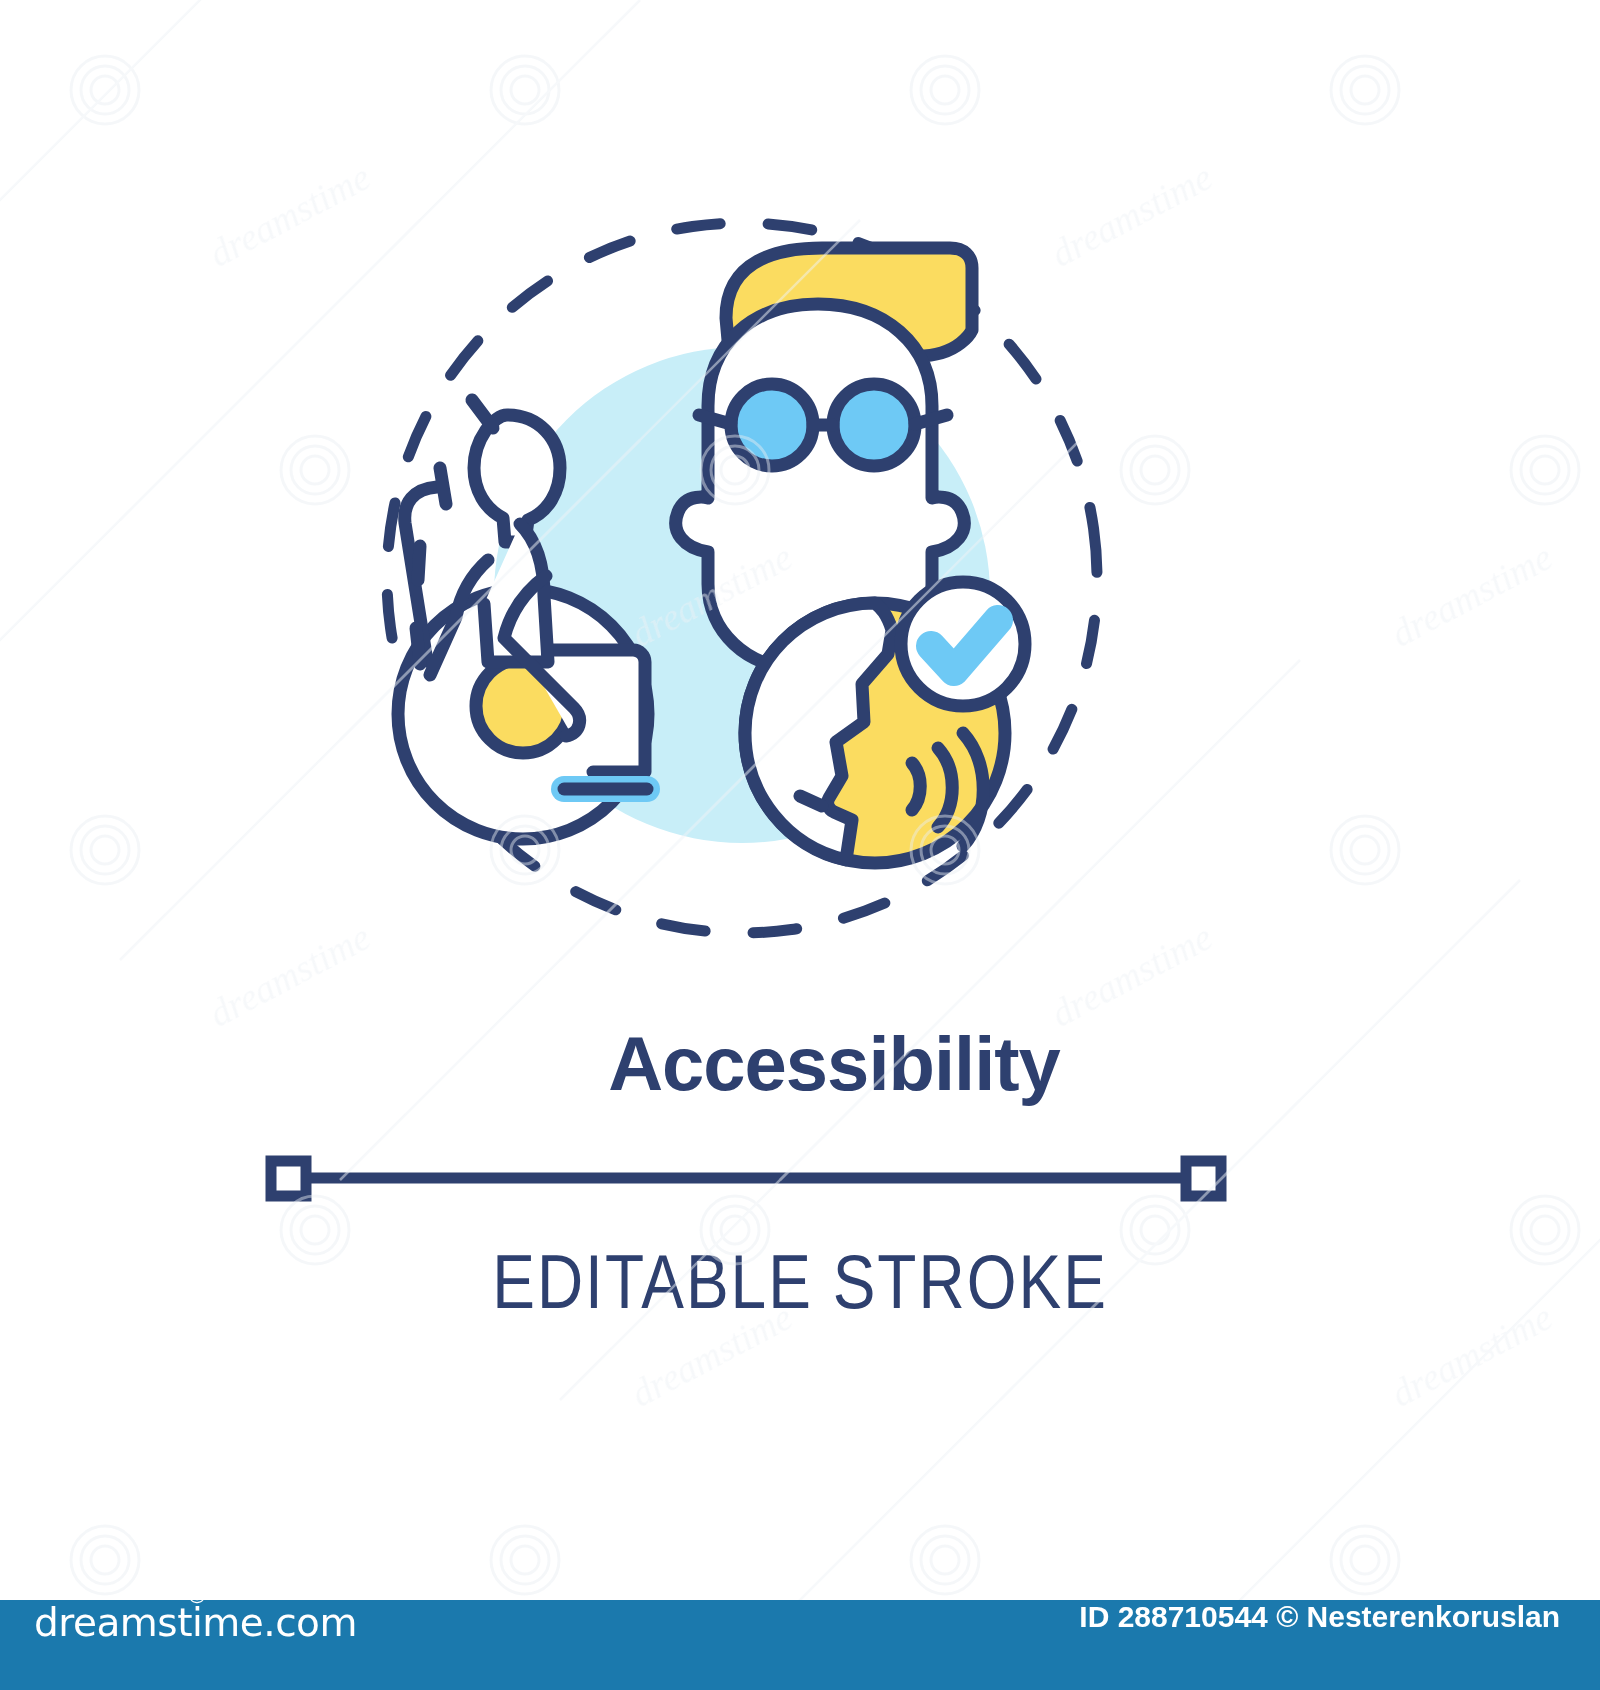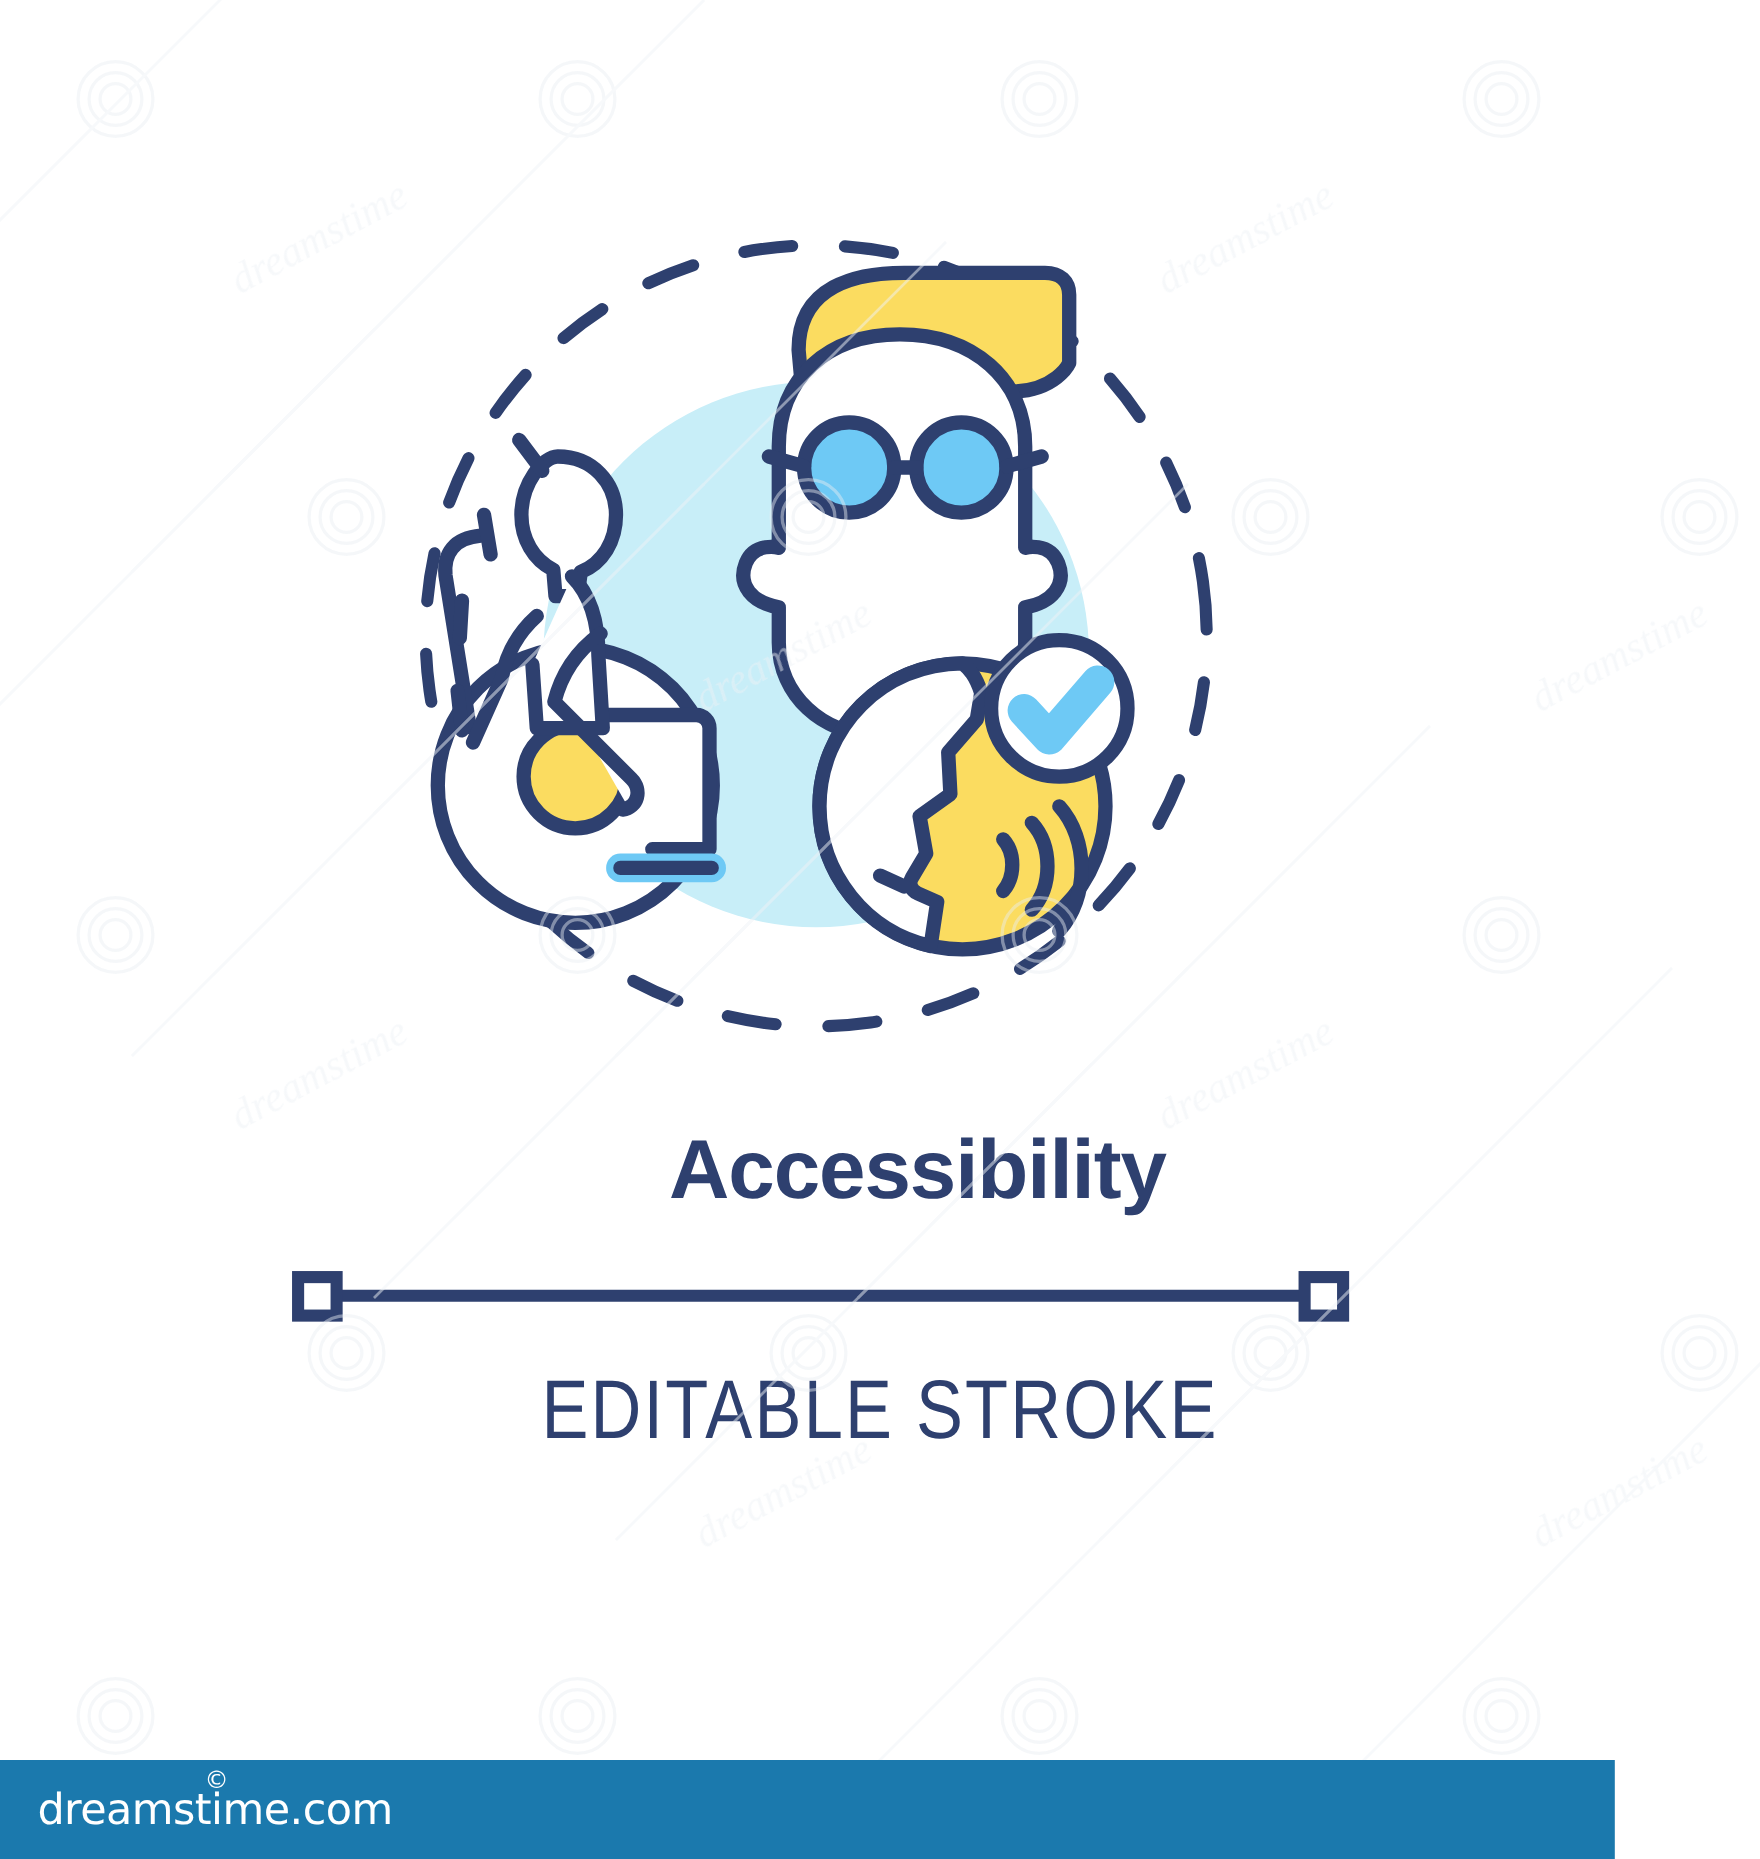--- a/index.html
+++ b/index.html
@@ -91,25 +91,25 @@
     height: 1600px;
     pointer-events: none;
     opacity: 0.5;
   }
 
   
   .footer-bar {
     position: absolute;
     left: 0;
     top: 1600px;
-    width: 1468px;
+    width: 1600px;
     height: 90px;
     background: #1b79ad;
     display: flex;
-    align-items: center;
+    align-items: flex-start;
     justify-content: space-between;
     box-sizing: border-box;
     padding: 0 40px 0 34px;
   }
   .brand {
     position: relative;
     color: #ffffff;
     font-family: "DejaVu Sans", sans-serif;
     font-size: 39px;
     letter-spacing: -0.5px;
@@ -320,15 +320,16 @@
         <text x="1400" y="1408" transform="rotate(-28 1400 1408)">dreamstime</text>
       </g>
     </svg>
   </div>
 
   <div class="footer-bar">
     <div class="brand">
       <span>dreamstime.com</span>
       <span class="brand-mark">©</span>
     </div>
+    <div class="credit">ID 288710544 © Nesterenkoruslan</div>
   </div>
 
 </div>
 
 </body></html>

